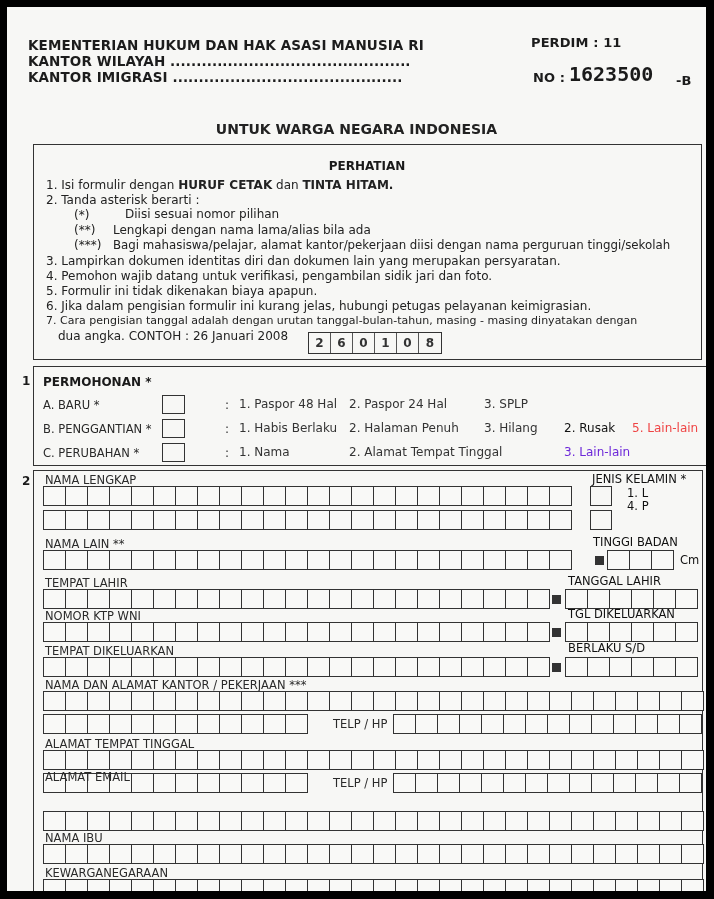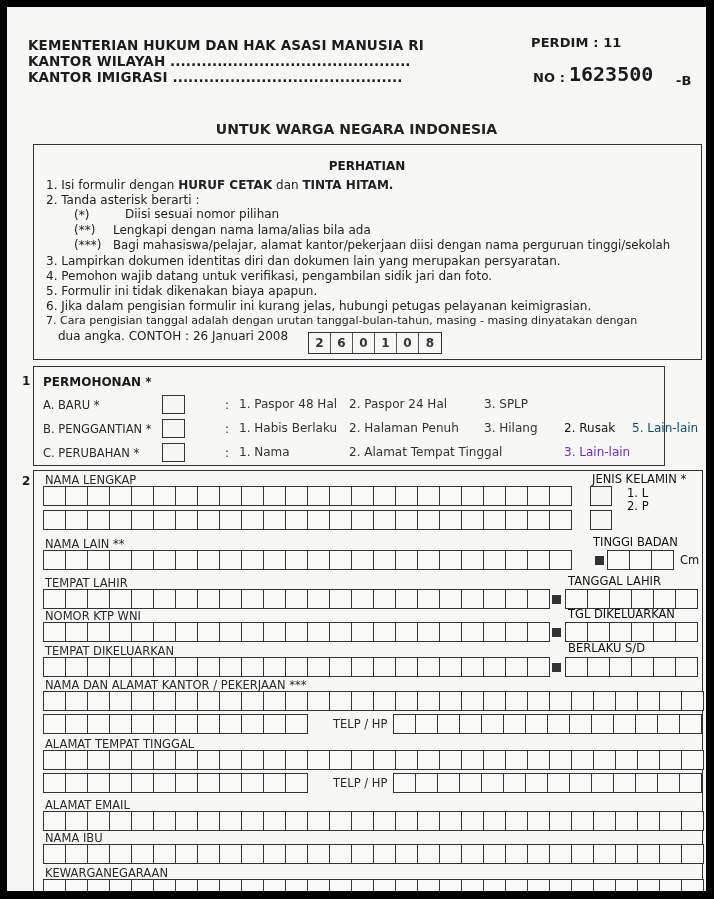--- a/index.html
+++ b/index.html
@@ -57,38 +57,38 @@
       <span>2</span>
       <span>6</span>
       <span>0</span>
       <span>1</span>
       <span>0</span>
       <span>8</span>
     </div>
   </div>
 
   <div class="abs secnum" style="left:15px;top:367px;">1</div>
-  <div class="box" style="left:26px;top:359px;width:632px;height:100px;">
+  <div class="box" style="left:26px;top:359px;width:682px;height:100px;">
     <div class="abs" style="left:9px;top:8px;font-weight:bold;font-size:12px;">PERMOHONAN *</div>
 
     <div class="abs lbl" style="left:9px;top:31px;">A. BARU *</div>
     <div class="chk" style="left:128px;top:28px;"></div>
     <div class="abs opt" style="left:191px;top:31px;">:</div>
     <div class="abs opt" style="left:205px;top:30px;">1. Paspor 48 Hal</div>
     <div class="abs opt" style="left:315px;top:30px;">2. Paspor 24 Hal</div>
     <div class="abs opt" style="left:450px;top:30px;">3. SPLP</div>
 
     <div class="abs lbl" style="left:9px;top:55px;">B. PENGGANTIAN *</div>
     <div class="chk" style="left:128px;top:52px;"></div>
     <div class="abs opt" style="left:191px;top:55px;">:</div>
     <div class="abs opt" style="left:205px;top:54px;">1. Habis Berlaku</div>
     <div class="abs opt" style="left:315px;top:54px;">2. Halaman Penuh</div>
     <div class="abs opt" style="left:450px;top:54px;">3. Hilang</div>
     <div class="abs opt" style="left:530px;top:54px;color:#111;">2. Rusak</div>
-    <div class="abs opt" style="left:598px;top:54px;color:#0c4a6e;">5. Lain-lain</div>
+    <div class="abs opt" style="left:598px;top:54px;color:#ef4444;">5. Lain-lain</div>
 
     <div class="abs lbl" style="left:9px;top:79px;">C. PERUBAHAN *</div>
     <div class="chk" style="left:128px;top:76px;"></div>
     <div class="abs opt" style="left:191px;top:79px;">:</div>
     <div class="abs opt" style="left:205px;top:78px;">1. Nama</div>
     <div class="abs opt" style="left:315px;top:78px;">2. Alamat Tempat Tinggal</div>
     <div class="abs opt" style="left:530px;top:78px;color:#6d28d9;">3. Lain-lain</div>
   </div>
 
   <div class="abs secnum" style="left:15px;top:467px;">2</div>
@@ -144,21 +144,21 @@
       <div class="cell"></div>
       <div class="cell"></div>
       <div class="cell"></div>
       <div class="cell"></div>
       <div class="cell"></div>
     </div>
   <div class="abs lbl" style="left:585px;top:465px;color:#111;">JENIS KELAMIN *</div>
   <div class="chk" style="left:583px;top:479px;width:22px;height:20px;"></div>
   <div class="chk" style="left:583px;top:503px;width:22px;height:20px;"></div>
   <div class="abs lbl" style="left:620px;top:479px;color:#111;">1. L</div>
-  <div class="abs lbl" style="left:620px;top:492px;color:#111;">2. P</div>
+  <div class="abs lbl" style="left:620px;top:492px;color:#111;">4. P</div>
 
   <div class="abs lbl" style="left:38px;top:530px;">NAMA LAIN **</div>
   <div class="cells" style="left:36px;top:543px;" id="r-nlain">
       <div class="cell"></div>
       <div class="cell"></div>
       <div class="cell"></div>
       <div class="cell"></div>
       <div class="cell"></div>
       <div class="cell"></div>
       <div class="cell"></div>
@@ -423,21 +423,21 @@
       <div class="cell"></div>
       <div class="cell"></div>
       <div class="cell"></div>
       <div class="cell"></div>
       <div class="cell"></div>
       <div class="cell"></div>
       <div class="cell"></div>
       <div class="cell"></div>
     </div>
 
-  <div class="abs lbl" style="left:38px;top:791px;">ALAMAT EMAIL</div>
+  <div class="abs lbl" style="left:38px;top:763px;">ALAMAT EMAIL</div>
   <div class="cells" style="left:36px;top:804px;" id="r-em">
       <div class="cell"></div>
       <div class="cell"></div>
       <div class="cell"></div>
       <div class="cell"></div>
       <div class="cell"></div>
       <div class="cell"></div>
       <div class="cell"></div>
       <div class="cell"></div>
       <div class="cell"></div>

